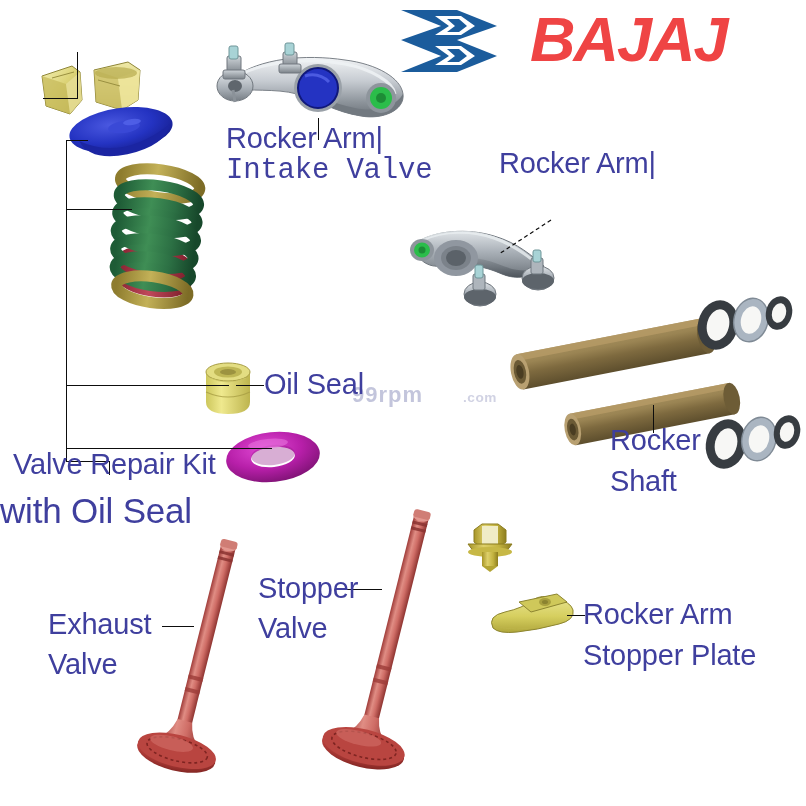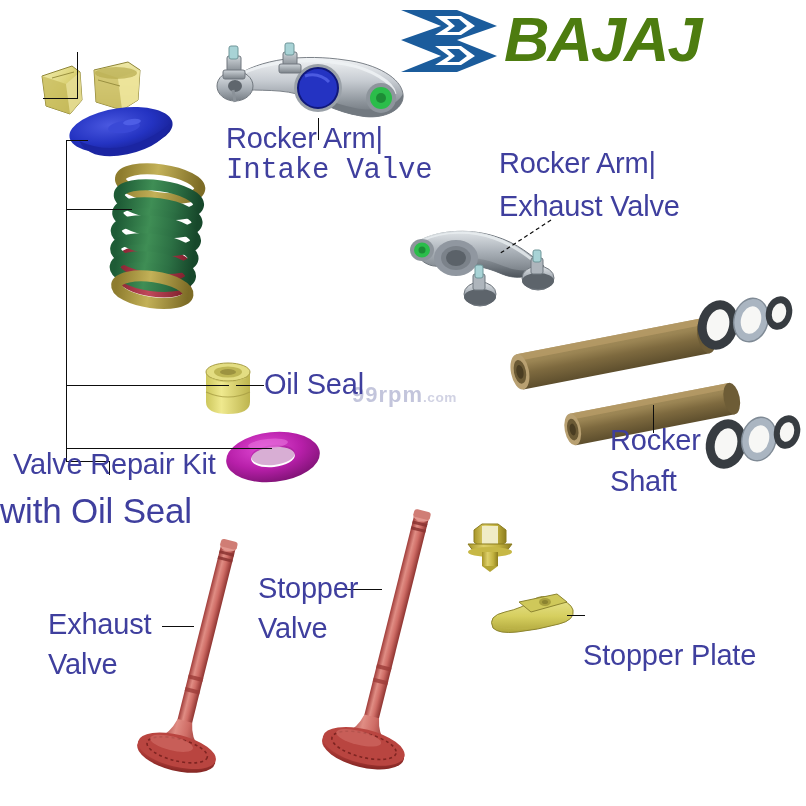--- a/index.html
+++ b/index.html
@@ -26,21 +26,21 @@
   svg{display:block;overflow:visible;}
   .svgwrap{position:absolute;}
   .wm{
     position:absolute;
     font-family:"Liberation Sans", sans-serif;
     font-weight:bold;
     color:#b9bcd6;
     opacity:.85;
     letter-spacing:1px;
   }
-  .wm .dom{font-size:.62em;color:#c9cbdf;letter-spacing:.5px;}
+  .wm .dom{font-size:.62em;color:#c9cbdf;letter-spacing:.5px;margin-left:40px;}
   .brand{position:absolute;}
   .brandtxt{
     position:absolute;
     font-family:"Liberation Sans", sans-serif;
     font-weight:bold;
     font-style:italic;
     letter-spacing:-2px;
   }
 </style>
 </head>
@@ -58,21 +58,21 @@
         <polygon points="40,12 66,12 80,22 66,31 40,31 54,22"></polygon>
         <polygon points="40,42 66,42 80,52 66,61 40,61 54,52"></polygon>
       </g>
       <g fill="#1b5c9c">
         <polygon points="52,15 64,15 72,22 64,28 52,28 60,22"></polygon>
         <polygon points="52,45 64,45 72,52 64,58 52,58 60,52"></polygon>
       </g>
     </svg>
   </div>
 
-  <div class="brandtxt" style="left:504px;top:3px;font-size:63px;color:#4d7c0f;">BAJAJ</div>
+  <div class="brandtxt" style="left:530px;top:3px;font-size:63px;color:#ef4444;">BAJAJ</div>
 
   <div class="wm" style="left:352px;top:382px;font-size:22px;">
     <span>99rpm</span><span class="dom">.com</span>
   </div>
 
   <div class="svgwrap" style="left:36px;top:60px;">
     <svg width="140" height="70" viewBox="0 0 140 70">
       <defs>
         <linearGradient id="gBrass" x1="0" y1="0" x2="1" y2="1">
           <stop offset="0%" stop-color="#f3efb4"></stop>
@@ -479,31 +479,31 @@
 
   <div class="leader h" style="left:344px;top:589px;width:38px;"></div>
 
   <div class="leader h" style="left:567px;top:615px;width:18px;"></div>
 
 
   <div class="lbl" style="left:226px;top:122px;font-size:29px;">Rocker Arm|</div>
   <div class="lbl" style="left:226px;top:155px;font-size:29px;font-family:Liberation Mono, monospace;">Intake Valve</div>
 
   <div class="lbl" style="left:499px;top:147px;font-size:29px;">Rocker Arm|</div>
-  <div class="lbl" style="left:499px;top:190px;font-size:29px;">Exhaust Valve</div>
 
   <div class="lbl" style="left:264px;top:368px;font-size:29px;">Oil Seal</div>
 
   <div class="lbl" style="left:610px;top:424px;font-size:29px;">Rocker</div>
   <div class="lbl" style="left:610px;top:465px;font-size:29px;">Shaft</div>
 
   <div class="lbl" style="left:13px;top:448px;font-size:29px;">Valve Repair Kit</div>
   <div class="lbl" style="left:0px;top:491px;font-size:35px;">with Oil Seal</div>
 
   <div class="lbl" style="left:48px;top:608px;font-size:29px;">Exhaust</div>
   <div class="lbl" style="left:48px;top:648px;font-size:29px;">Valve</div>
 
   <div class="lbl" style="left:258px;top:572px;font-size:29px;">Stopper</div>
   <div class="lbl" style="left:258px;top:612px;font-size:29px;">Valve</div>
 
+  <div class="lbl" style="left:583px;top:598px;font-size:29px;">Rocker Arm</div>
   <div class="lbl" style="left:583px;top:639px;font-size:29px;">Stopper Plate</div>
 
 </div>
 
 </body></html>

